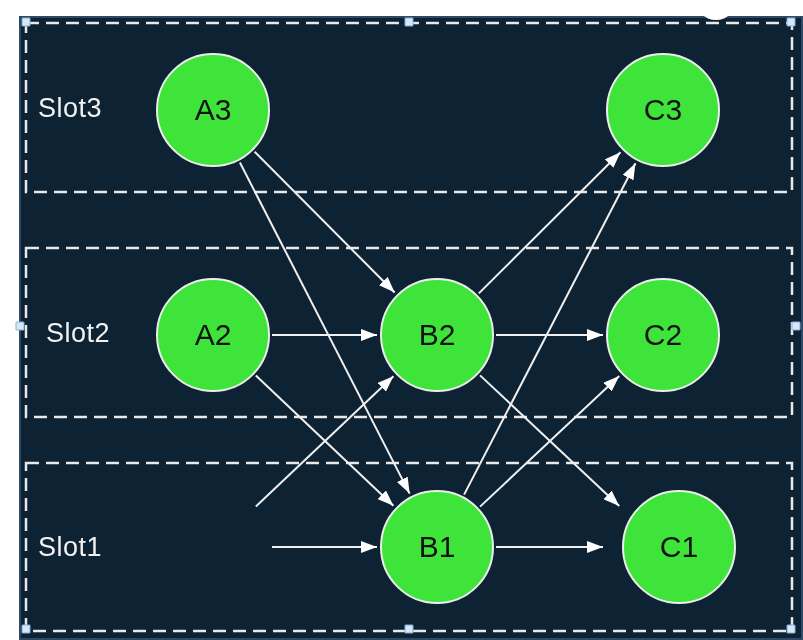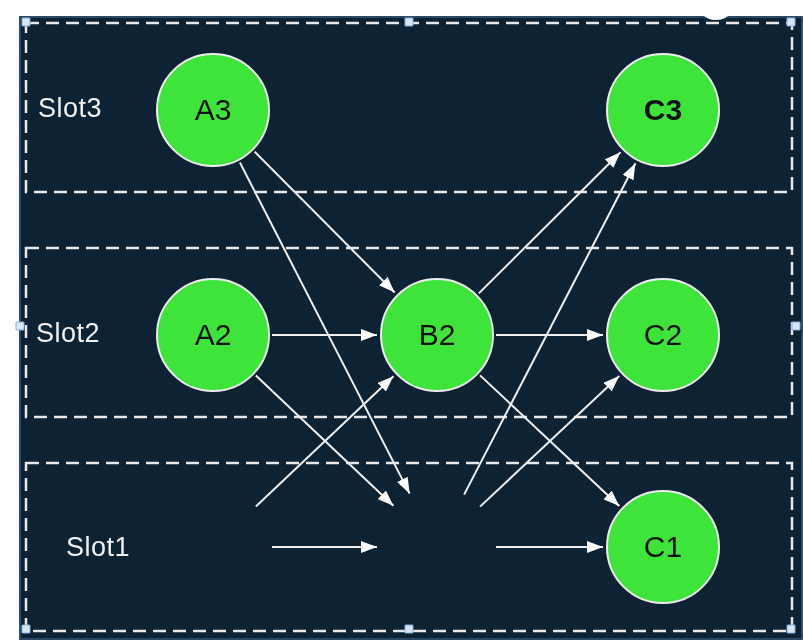--- a/index.html
+++ b/index.html
@@ -55,39 +55,42 @@
         <line x1="478.8117013000084" y1="293.3733062278677" x2="620.4796257966016" y2="152.33223095471078" class="edge" marker-end="url(#arrowhead)"></line>
         <line x1="496" y1="335" x2="603" y2="335" class="edge" marker-end="url(#arrowhead)"></line>
         <line x1="480.0308178051862" y1="375.365191923449" x2="619.2398462998107" y2="505.9506522812383" class="edge" marker-end="url(#arrowhead)"></line>
         <line x1="464.1026897043956" y1="494.5934716777838" x2="635.4379426734961" y2="163.29477456496565" class="edge" marker-end="url(#arrowhead)"></line>
         <line x1="480.0308178051862" y1="506.634808076551" x2="619.2398462998107" y2="376.0493477187617" class="edge" marker-end="url(#arrowhead)"></line>
         <line x1="496" y1="547" x2="603" y2="547" class="edge" marker-end="url(#arrowhead)"></line>
       </g>
   </svg>
 
   <div class="slot-label" style="left: 38px; top: 107.5px;">Slot3</div>
-  <div class="slot-label" style="left: 36px; top: 332.5px;">Slot2</div>
-  <div class="slot-label" style="left: 38px; top: 547px; margin-left: 28px;">Slot1</div>
+  <div class="slot-label" style="left: 46px; top: 332.5px;">Slot2</div>
+  <div class="slot-label" style="left: 38px; top: 547px;">Slot1</div>
 
   <div class="node" style="left: 156px; top: 53px; height: 114px; width: 114px;">
     <span>A3</span>
     </div>
-  <div class="node" style="left: 606px; top: 53px; height: 114px; width: 114px; font-weight: bold;">
+  <div class="node" style="left: 606px; top: 53px; height: 114px; width: 114px;">
     <span>C3</span>
     </div>
   <div class="node" style="left: 156px; top: 278px; height: 114px; width: 114px; align-items: center;">
     <span>A2</span>
     </div>
   <div class="node" style="left: 380px; top: 278px; height: 114px; width: 114px;">
     <span>B2</span>
     </div>
   <div class="node" style="left: 606px; top: 278px; height: 114px; width: 114px; justify-content: center;">
     <span>C2</span>
     </div>
-  <div class="node" style="left: 606px; top: 490px; height: 114px; width: 114px;">
+  <div class="node" style="left: 380px; top: 490px; height: 114px; width: 114px;">
+    <span>B1</span>
+    </div>
+  <div class="node" style="left: 622px; top: 490px; height: 114px; width: 114px;">
     <span>C1</span>
     </div>
 
   <div class="handle" style="left:26px;top:22px"></div>
   <div class="handle" style="left:409px;top:22px"></div>
   <div class="handle" style="left:791px;top:22px"></div>
   <div class="handle" style="left:20px;top:326px"></div>
   <div class="handle" style="left:796px;top:326px"></div>
   <div class="handle" style="left:26px;top:629px"></div>
   <div class="handle" style="left:409px;top:629px"></div>

